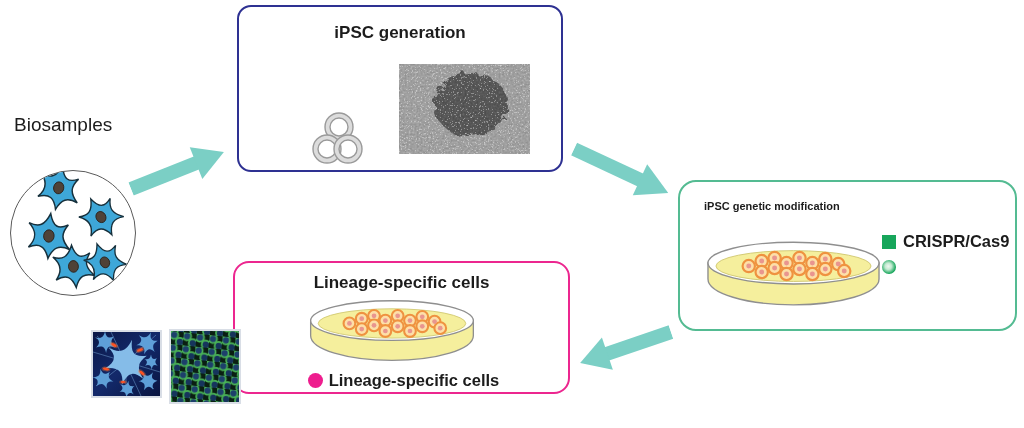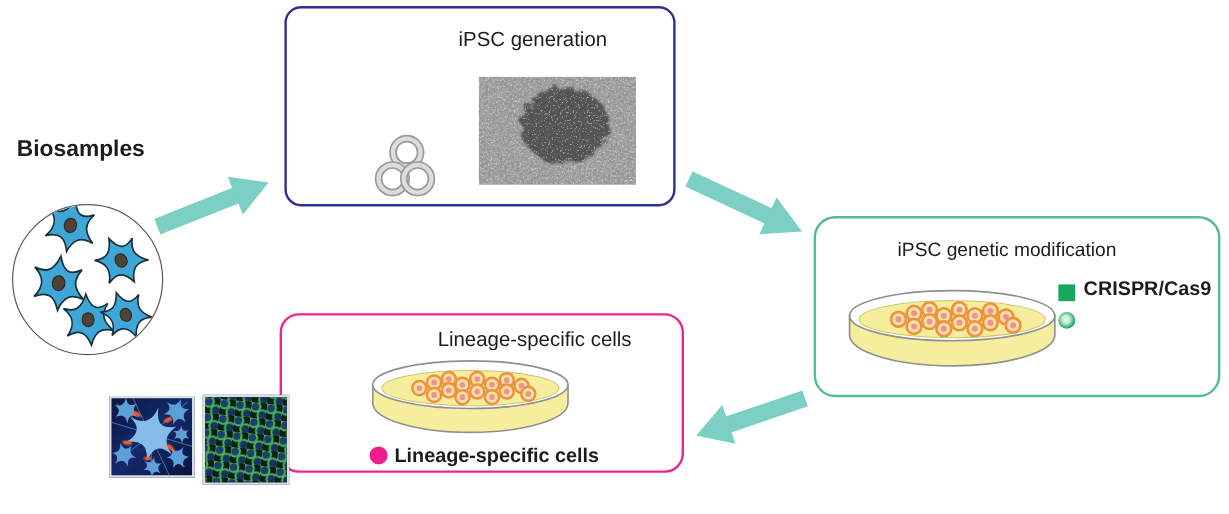--- a/index.html
+++ b/index.html
@@ -2,38 +2,38 @@
 <html><head>
 <meta charset="utf-8">
 <style>
   html,body{margin:0;padding:0;background:#ffffff;}
   .canvas{
     position:relative;width:1024px;height:428px;background:#ffffff;overflow:hidden;
     font-family:"Liberation Sans","DejaVu Sans",sans-serif;color:#1c1c1c;
   }
   .abs{position:absolute;}
   
-  .biosamples-label{left:14px;top:114px;font-size:19px;font-weight:bold;}
+  .biosamples-label{left:14px;top:114px;font-size:19px;font-weight:normal;}
   
   .box{position:absolute;background:#ffffff;box-sizing:border-box;}
   .box-ipsc{left:237px;top:5px;width:326px;height:167px;border:2px solid #2e3192;border-radius:14px;}
   .box-gen{left:678px;top:180px;width:339px;height:151px;border:2px solid #54bb92;border-radius:18px;}
   .box-lin{left:233px;top:261px;width:337px;height:133px;border:2.5px solid #ec268f;border-radius:16px;}
-  .box-title{position:absolute;font-size:17px;font-weight:normal;white-space:nowrap;padding-left:44px;}
+  .box-title{position:absolute;font-size:17px;font-weight:bold;white-space:nowrap;}
   .title-center{left:0;width:100%;text-align:center;}
   
   .bullet-block{position:absolute;font-size:16.5px;font-weight:bold;text-align:center;line-height:20px;}
   .dot{display:inline-block;border-radius:50%;vertical-align:-1px;margin-right:6px;}
   .dot-navy{width:13px;height:13px;background:#2e3192;}
   .dot-pink{width:15px;height:15px;background:#ee1d8e;vertical-align:-2px;}
   .dot-green{width:14px;height:14px;background:#17a65b;flex:0 0 auto;}
   .dot-green-ring{width:14px;height:14px;flex:0 0 auto;border-radius:50%;
     background:radial-gradient(circle at 45% 45%, #eef8f0 0%, #c2e9d0 30%, #17a65b 68%);}
   .legend{position:absolute;left:202px;top:50px;display:flex;flex-direction:column;gap:9px;}
-  .legend-row{display:flex;align-items:flex-end;gap:7px;font-size:16.5px;font-weight:bold;white-space:nowrap;}
+  .legend-row{display:flex;align-items:center;gap:7px;font-size:16.5px;font-weight:bold;white-space:nowrap;}
   
   .arrow{position:absolute;height:36px;transform-origin:0 50%;}
   .arrow svg{display:block;width:100%;height:100%;}
   
   .bio-circle{left:10px;top:170px;width:126px;height:126px;border:1.5px solid #5a5a5a;border-radius:50%;
     background:#ffffff;overflow:hidden;box-sizing:border-box;}
   
   .fluor{position:absolute;border:2px solid #d9dee6;box-sizing:content-box;z-index:6;background:#06102e;}
   .fluor-neurons{left:91px;top:330px;width:67px;height:64px;}
   .fluor-green{left:169px;top:329px;width:68px;height:71px;}
@@ -122,21 +122,21 @@
   </div>
 
   <div class="arrow" style="left:574px;top:131px;width:104px;transform:rotate(25deg);">
     <svg viewBox="0 0 100 36" preserveAspectRatio="none">
       <rect x="0" y="11" width="73" height="14" fill="#7bcfc5"></rect>
       <polygon points="70,1 100,18 70,35" fill="#7bcfc5"></polygon>
     </svg>
   </div>
 
   <div class="box box-gen">
-    <div class="box-title" style="left:24px;top:18px;font-size:16px;">iPSC genetic modification</div>
+    <div class="box-title" style="left:24px;top:18px;font-size:11px;">iPSC genetic modification</div>
 
     <svg class="abs icon-svg" style="left:25px;top:55px;" width="177" height="74" viewBox="0 0 178 74">
       <path d="M3,26 L3,42 A86,26 0 0,0 175,42 L175,26 Z" fill="#f5ef9d" stroke="#8f8f8f" stroke-width="1.4"></path>
       <ellipse cx="89" cy="26" rx="86" ry="21" fill="#ffffff" stroke="#8f8f8f" stroke-width="1.4"></ellipse>
       <ellipse cx="89" cy="29" rx="78" ry="15.5" fill="#f5ef9d" stroke="#cfc66e" stroke-width="0.9"></ellipse>
       <g stroke="#ef9240" stroke-width="2.2" fill="#fddfa8">
         <circle cx="44" cy="29" r="6.2"></circle>
           <circle cx="57" cy="24" r="6.2"></circle>
           <circle cx="57" cy="35" r="6.2"></circle>
         <circle cx="70" cy="21" r="6.2"></circle>

